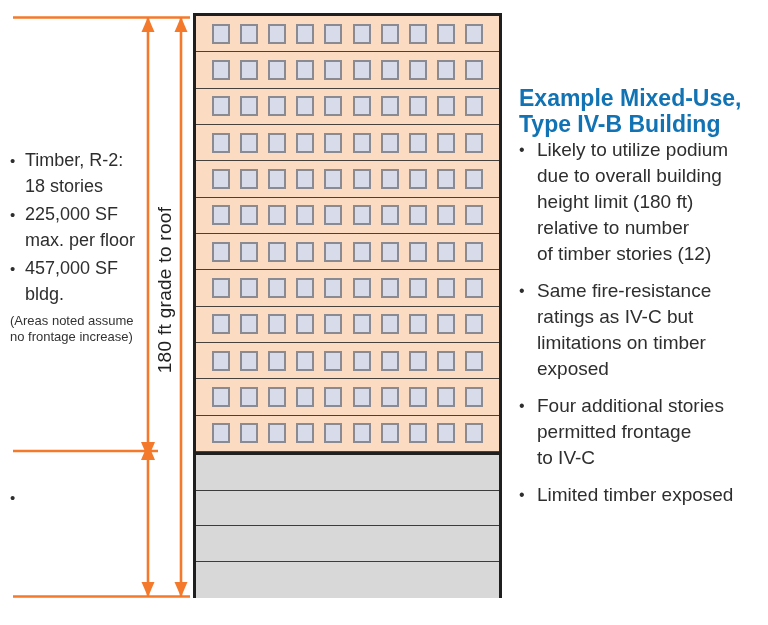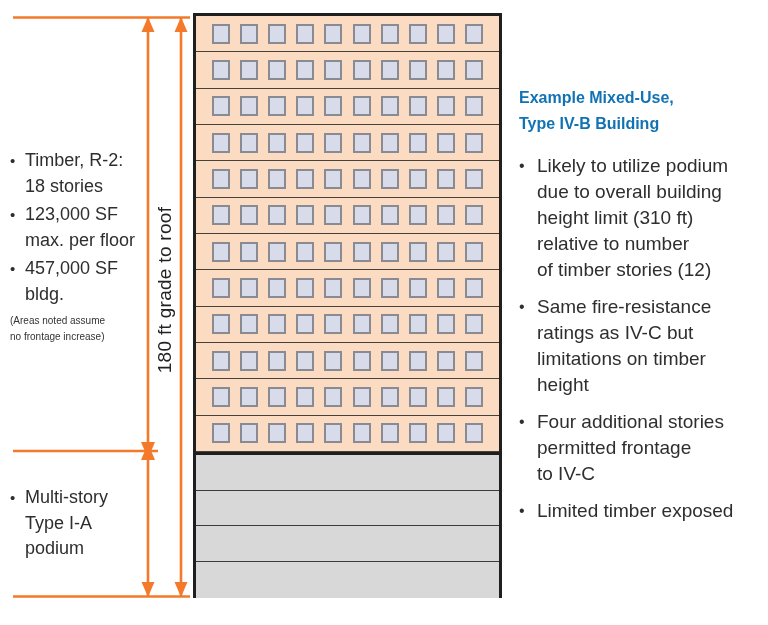--- a/index.html
+++ b/index.html
@@ -40,27 +40,27 @@
   .floor.podium:last-child{border-bottom:none;}
   .window{
     width:14px;height:16px;background:var(--window-fill);
     border:2px solid var(--window-border);
   }
   
   .left-notes{position:absolute;left:10px;top:148px;width:160px;font-size:18px;line-height:25.5px;}
   .note-item{display:flex;margin-bottom:3px;}
   .note-item .marker{flex:0 0 15px;font-size:15px;line-height:25.5px;}
   .note-text{white-space:pre-line;}
-  .footnote{margin-top:6px;font-size:10px;line-height:16px;white-space:pre-line;color:#333;}
+  .footnote{margin-top:6px;font-size:13px;line-height:16px;white-space:pre-line;color:#333;}
   .podium-note{position:absolute;left:10px;top:485px;width:150px;font-size:18px;line-height:25.5px;}
   
   .sidebar{position:absolute;left:519px;top:85px;width:243px;}
   .sidebar-heading{
-    font-size:16px;font-weight:bold;color:var(--brand-blue);
-    line-height:26px;white-space:pre-line;margin-bottom:16px;
+    font-size:23px;font-weight:bold;color:var(--brand-blue);
+    line-height:26px;white-space:pre-line;
   }
   .sidebar-bullets .bullet-item{display:flex;margin-bottom:11px;font-size:19px;line-height:26px;}
   .sidebar-bullets .marker{flex:0 0 18px;font-size:16px;line-height:26px;}
 </style>
 </head>
 <body>
 
 <div class="canvas">
 
   <svg class="dim-svg" viewBox="0 0 768 625" xmlns="http://www.w3.org/2000/svg">
@@ -233,59 +233,56 @@
     </div>
 
   <div class="left-notes">
     <div class="note-item">
       <span class="marker">•</span>
       <span class="note-text">Timber, R-2:
 18 stories</span>
     </div>
     <div class="note-item">
       <span class="marker">•</span>
-      <span class="note-text">123,000 SF
+      <span class="note-text">225,000 SF
 max. per floor</span>
     </div>
     <div class="note-item">
       <span class="marker">•</span>
       <span class="note-text">457,000 SF
 bldg.</span>
     </div>
     <div class="footnote">(Areas noted assume
 no frontage increase)</div>
   </div>
 
   <div class="podium-note">
     <div class="note-item">
       <span class="marker">•</span>
-      <span class="note-text">Multi-story
-Type I-A
-podium</span>
     </div>
   </div>
 
   <div class="sidebar">
     <div class="sidebar-heading">Example Mixed-Use,
 Type IV-B Building</div>
     <div class="sidebar-bullets">
       <div class="bullet-item">
         <span class="marker">•</span>
         <span class="note-text">Likely to utilize podium
 due to overall building
-height limit (310 ft)
+height limit (180 ft)
 relative to number
 of timber stories (12)</span>
       </div>
       <div class="bullet-item">
         <span class="marker">•</span>
         <span class="note-text">Same fire-resistance
 ratings as IV-C but
 limitations on timber
-height</span>
+exposed</span>
       </div>
       <div class="bullet-item">
         <span class="marker">•</span>
         <span class="note-text">Four additional stories
 permitted frontage
 to IV-C</span>
       </div>
       <div class="bullet-item">
         <span class="marker">•</span>
         <span class="note-text">Limited timber exposed</span>

